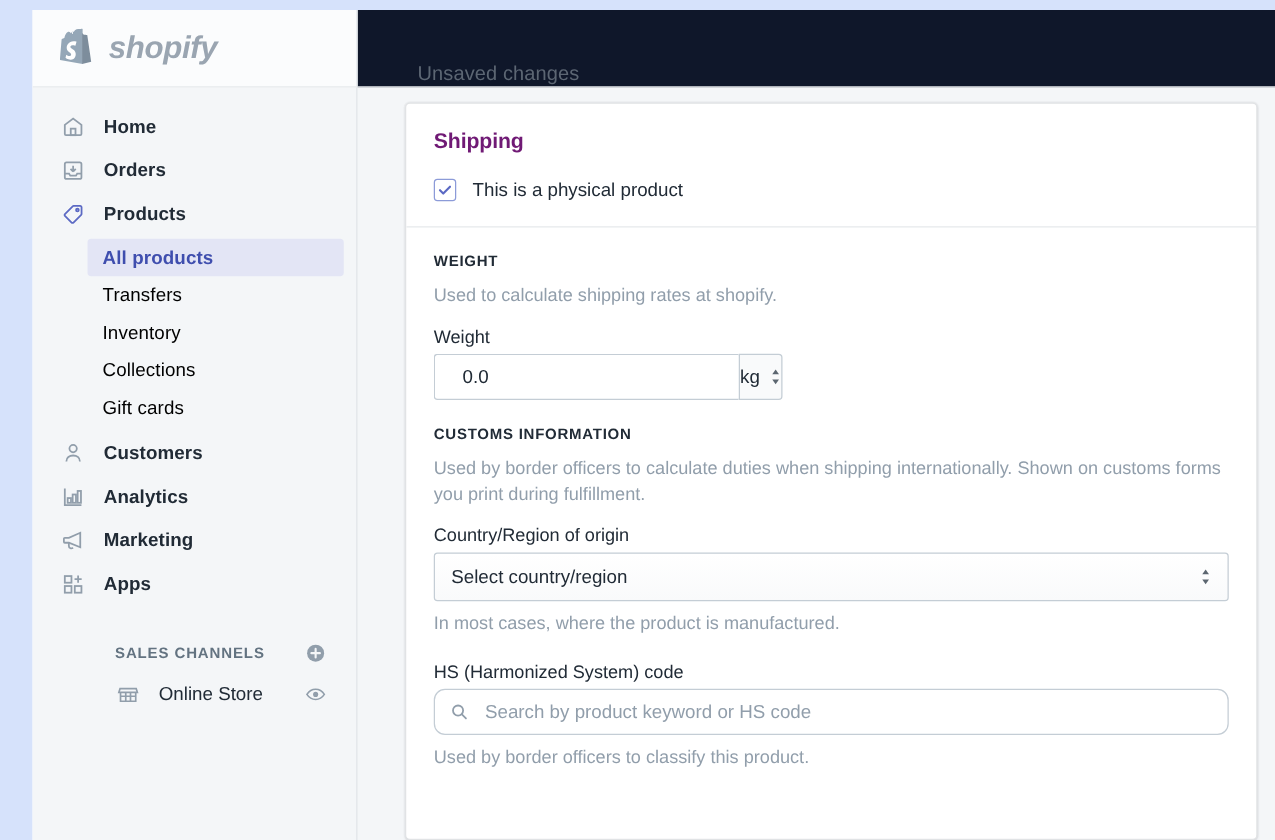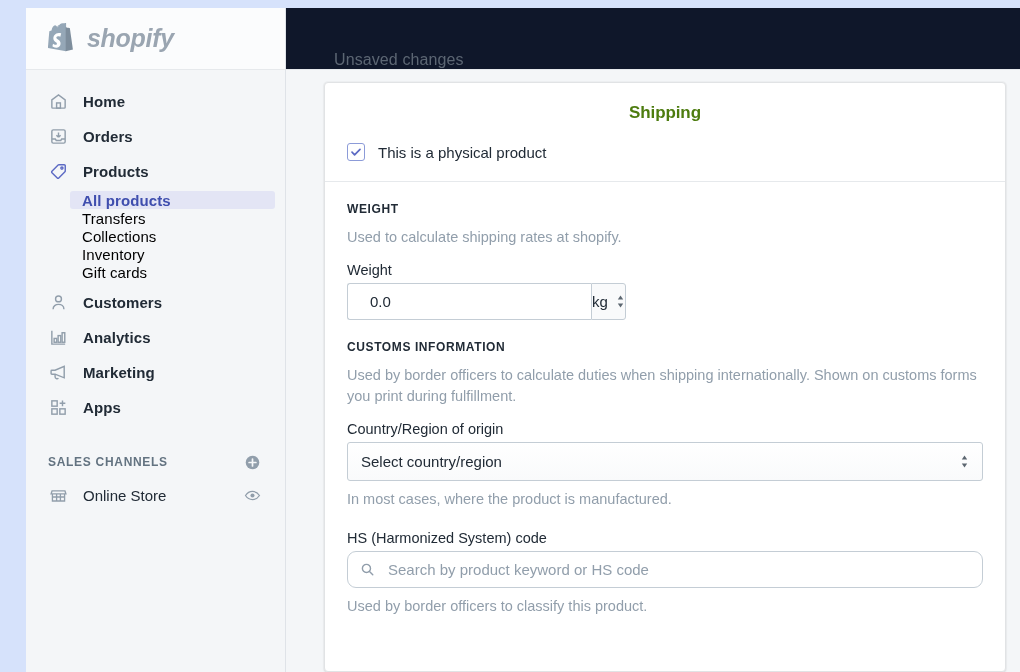--- a/index.html
+++ b/index.html
@@ -66,38 +66,38 @@
   .nav-icon {
     width: 20px; height: 20px;
     flex: 0 0 20px;
     display: flex; align-items: center; justify-content: center;
     color: #919eab;
   }
   .nav-item.active .nav-icon { color: #5c6ac4; }
 
   .sub-list { margin-top: 2px; margin-bottom: 4px; }
   .sub-item {
-    height: 18px;
+    height: 30px;
     display: flex;
     align-items: center;
     margin: 0 10px 0 44px;
     padding-left: 12px;
     border-radius: 3px;
     cursor: pointer;
   }
   .sub-item .label {
     font-size: 15px;
     color: #000000;
     letter-spacing: 0.1px;
   }
   .sub-item.selected { background: #e3e5f5; }
   .sub-item.selected .label { color: #3f4eae; font-weight: bold; }
 
   
-  #channels { margin-top: 22px; }
+  #channels { margin-top: 22px; padding-left: 44px; }
   .channels-head {
     display: flex; align-items: center; justify-content: space-between;
     padding: 0 24px 0 22px;
     height: 30px;
   }
   .channels-title {
     font-size: 12px;
     font-weight: bold;
     color: #637381;
     letter-spacing: 0.7px;
@@ -153,24 +153,23 @@
     overflow: hidden;
     min-width: 0;
   }
   .card-section {
     padding: 20px 22px 20px 22px;
   }
   .card-section.divided { border-bottom: 1px solid #e6e9ec; }
   .card-title {
     font-size: 17px;
     font-weight: bold;
-    color: #4d7c0f;
+    color: #701a75;
     margin: 0 0 20px 0;
     letter-spacing: -0.1px;
-    text-align: center;
   }
   .check-row { display: flex; align-items: center; gap: 13px; }
   .checkbox {
     width: 18px; height: 18px;
     flex: 0 0 18px;
     border: 1px solid #8c9bd8;
     border-radius: 3px;
     background: #ffffff;
     display: flex; align-items: center; justify-content: center;
     cursor: pointer;
@@ -315,24 +314,24 @@
       </div>
 
       <div class="sub-list">
         <div class="sub-item selected">
           <span class="label">All products</span>
         </div>
         <div class="sub-item">
           <span class="label">Transfers</span>
         </div>
         <div class="sub-item">
+          <span class="label">Inventory</span>
+        </div>
+        <div class="sub-item">
           <span class="label">Collections</span>
-        </div>
-        <div class="sub-item">
-          <span class="label">Inventory</span>
         </div>
         <div class="sub-item">
           <span class="label">Gift cards</span>
         </div>
       </div>
 
       <div class="nav-item">
         <span class="nav-icon">
           <svg width="19" height="19" viewBox="0 0 20 20" fill="none" stroke="currentColor" stroke-width="1.5">
             <circle cx="10" cy="6.2" r="3.1"></circle>

